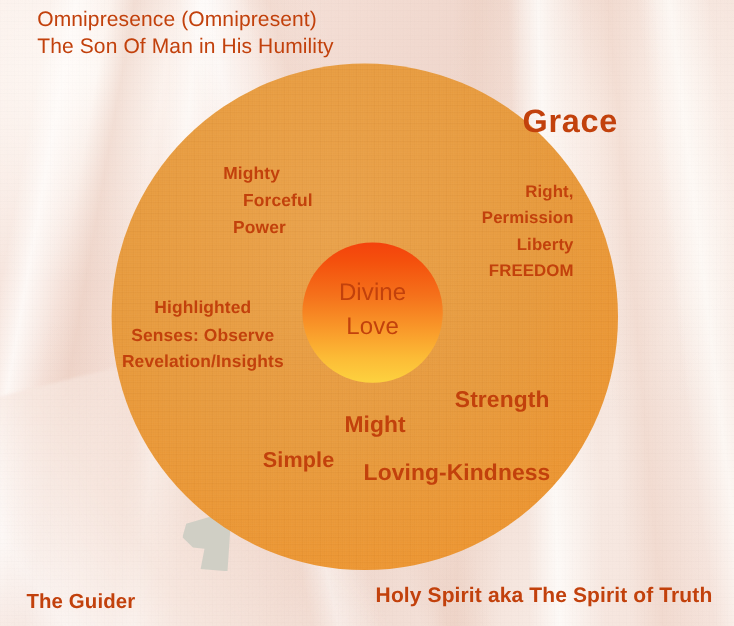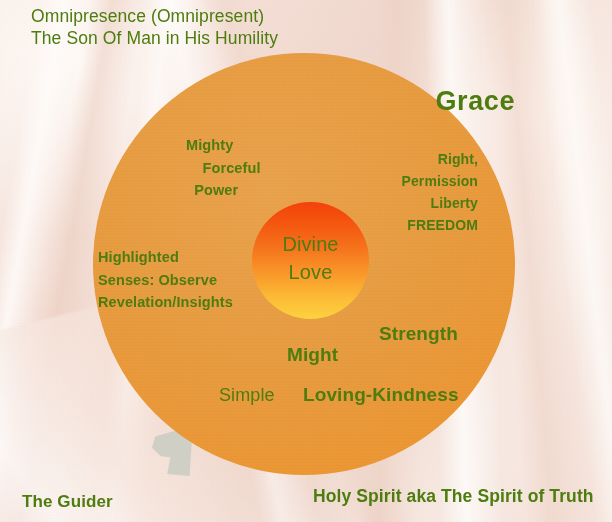--- a/index.html
+++ b/index.html
@@ -109,21 +109,21 @@
     position: absolute;
     left: 252px; top: 202px;
     width: 117px; height: 117px;
     border-radius: 50%;
     background: linear-gradient(180deg, #f4420c 0%, #f4510d 14%, #f5711b 38%, #f9992a 62%, #fcbb36 82%, #fdd23f 100%);
   }
 
   
   .label {
     position: absolute;
-    color: #4d7c0f;
+    color: #c2410c;
     line-height: 1.28;
     white-space: pre;
     letter-spacing: 0.1px;
   }
 
   #hdr-left {
     left: 31px; top: 5px;
     font-size: 17.5px;
     text-align: left;
   }
@@ -168,27 +168,27 @@
     font-weight: bold;
     text-align: right;
     line-height: 1.58;
   }
 
   #senses-block {
     left: 98px; top: 246px;
     width: 142px;
     font-size: 14.5px;
     font-weight: bold;
-    text-align: left;
+    text-align: center;
     line-height: 1.56;
   }
 
   #strength { left: 379px; top: 322px; font-size: 19px; font-weight: bold; }
   #might    { left: 287px; top: 343px; font-size: 19px; font-weight: bold; }
-  #simple   { left: 219px; top: 384px; font-size: 18px; font-weight: normal; }
+  #simple   { left: 219px; top: 372px; font-size: 18px; font-weight: bold; }
   #loving   { left: 303px; top: 383px; font-size: 19px; font-weight: bold; }
 
   #foot-left  { left: 22px;  top: 491px; font-size: 17px; font-weight: bold; }
   #foot-right { left: 313px; top: 485px; font-size: 17.5px; font-weight: bold; }
 </style>
 </head>
 <body>
 
 <div id="canvas">
 

